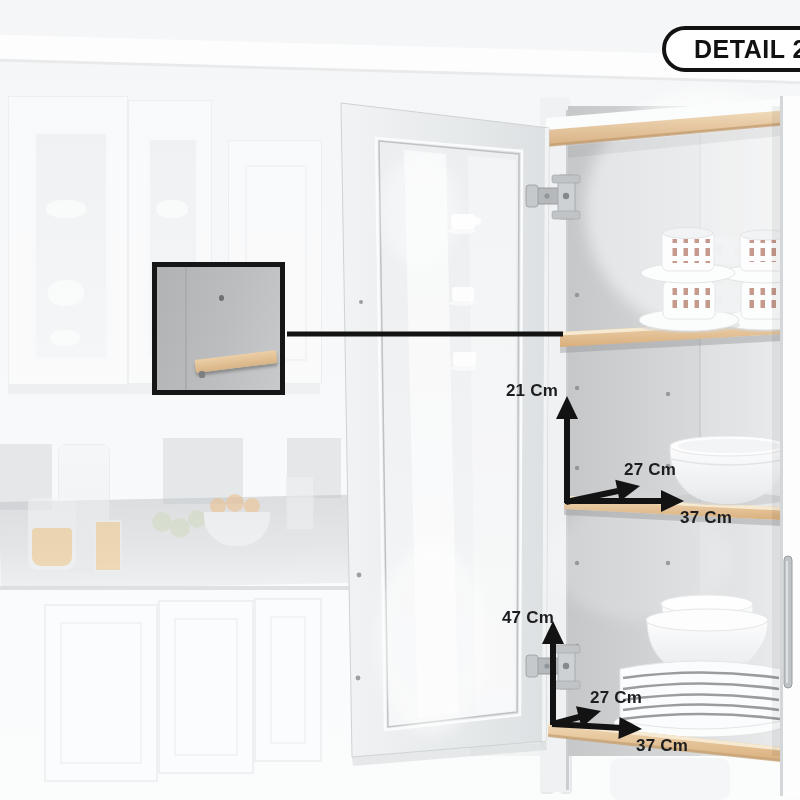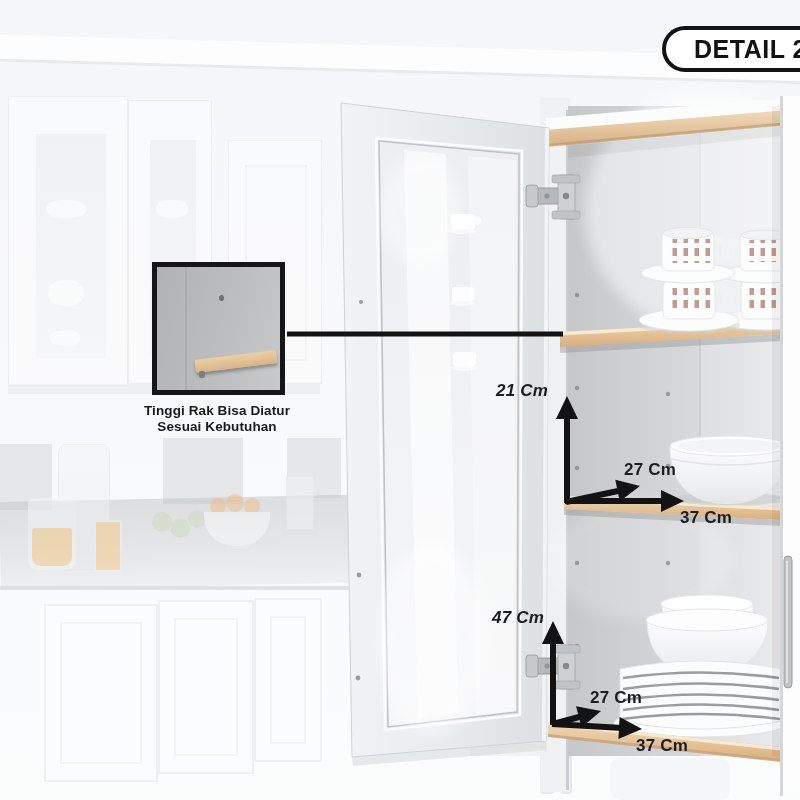--- a/index.html
+++ b/index.html
@@ -48,21 +48,21 @@
   .inset-hole{position:absolute;left:62px;top:28px;width:5px;height:6px;background:#6e7072;border-radius:50%;}
   .inset-shelf{position:absolute;left:38px;top:88px;width:82px;height:13px;border-radius:2px;
                background:linear-gradient(#eccfa6,#d8b486);transform:rotate(-7deg);
                box-shadow:0 3px 3px rgba(80,80,80,.45);}
   .inset-pin{position:absolute;left:42px;top:104px;width:6px;height:7px;background:#7c7e80;border-radius:2px;}
   .inset-caption{left:112px;top:403px;width:210px;text-align:center;font-size:13.5px;font-weight:700;
                  line-height:15.5px;color:#191a1b;letter-spacing:.1px;}
 
   
   .dim{position:absolute;font-size:17px;font-weight:600;color:#1c1d1f;letter-spacing:.2px;}
-  .dim.r{text-align:left;font-style:italic;}
+  .dim.r{text-align:right;}
 
   
   .badge{left:662px;top:26px;width:190px;height:46px;box-sizing:border-box;background:#ffffff;
          border:4px solid #121212;border-radius:23px;display:flex;align-items:center;
          padding-left:28px;font-size:25px;font-weight:700;color:#121212;letter-spacing:.5px;}
 </style>
 </head>
 <body>
 
 <div class="stage">
@@ -314,24 +314,20 @@
         <use href="#hingeShape" transform="translate(0,470)"></use>
       </g>
   </svg>
 
   <div class="abs inset-box">
     <div class="inset-seam"></div>
     <div class="inset-hole"></div>
     <div class="inset-shelf"></div>
     <div class="inset-pin"></div>
   </div>
-  <div class="abs inset-caption">
-    <span style="display:block">Tinggi Rak Bisa Diatur</span>
-    <span style="display:block">Sesuai Kebutuhan</span>
-  </div>
 
   <div class="dim r" style="left:496px;top:381px;width:62px">21 Cm</div>
   <div class="dim" style="left:624px;top:460px">27 Cm</div>
   <div class="dim" style="left:680px;top:508px">37 Cm</div>
   <div class="dim r" style="left:492px;top:608px;width:62px">47 Cm</div>
   <div class="dim" style="left:590px;top:688px">27 Cm</div>
   <div class="dim" style="left:636px;top:736px">37 Cm</div>
 
   <div class="abs badge">
     <span>DETAIL 2</span>

